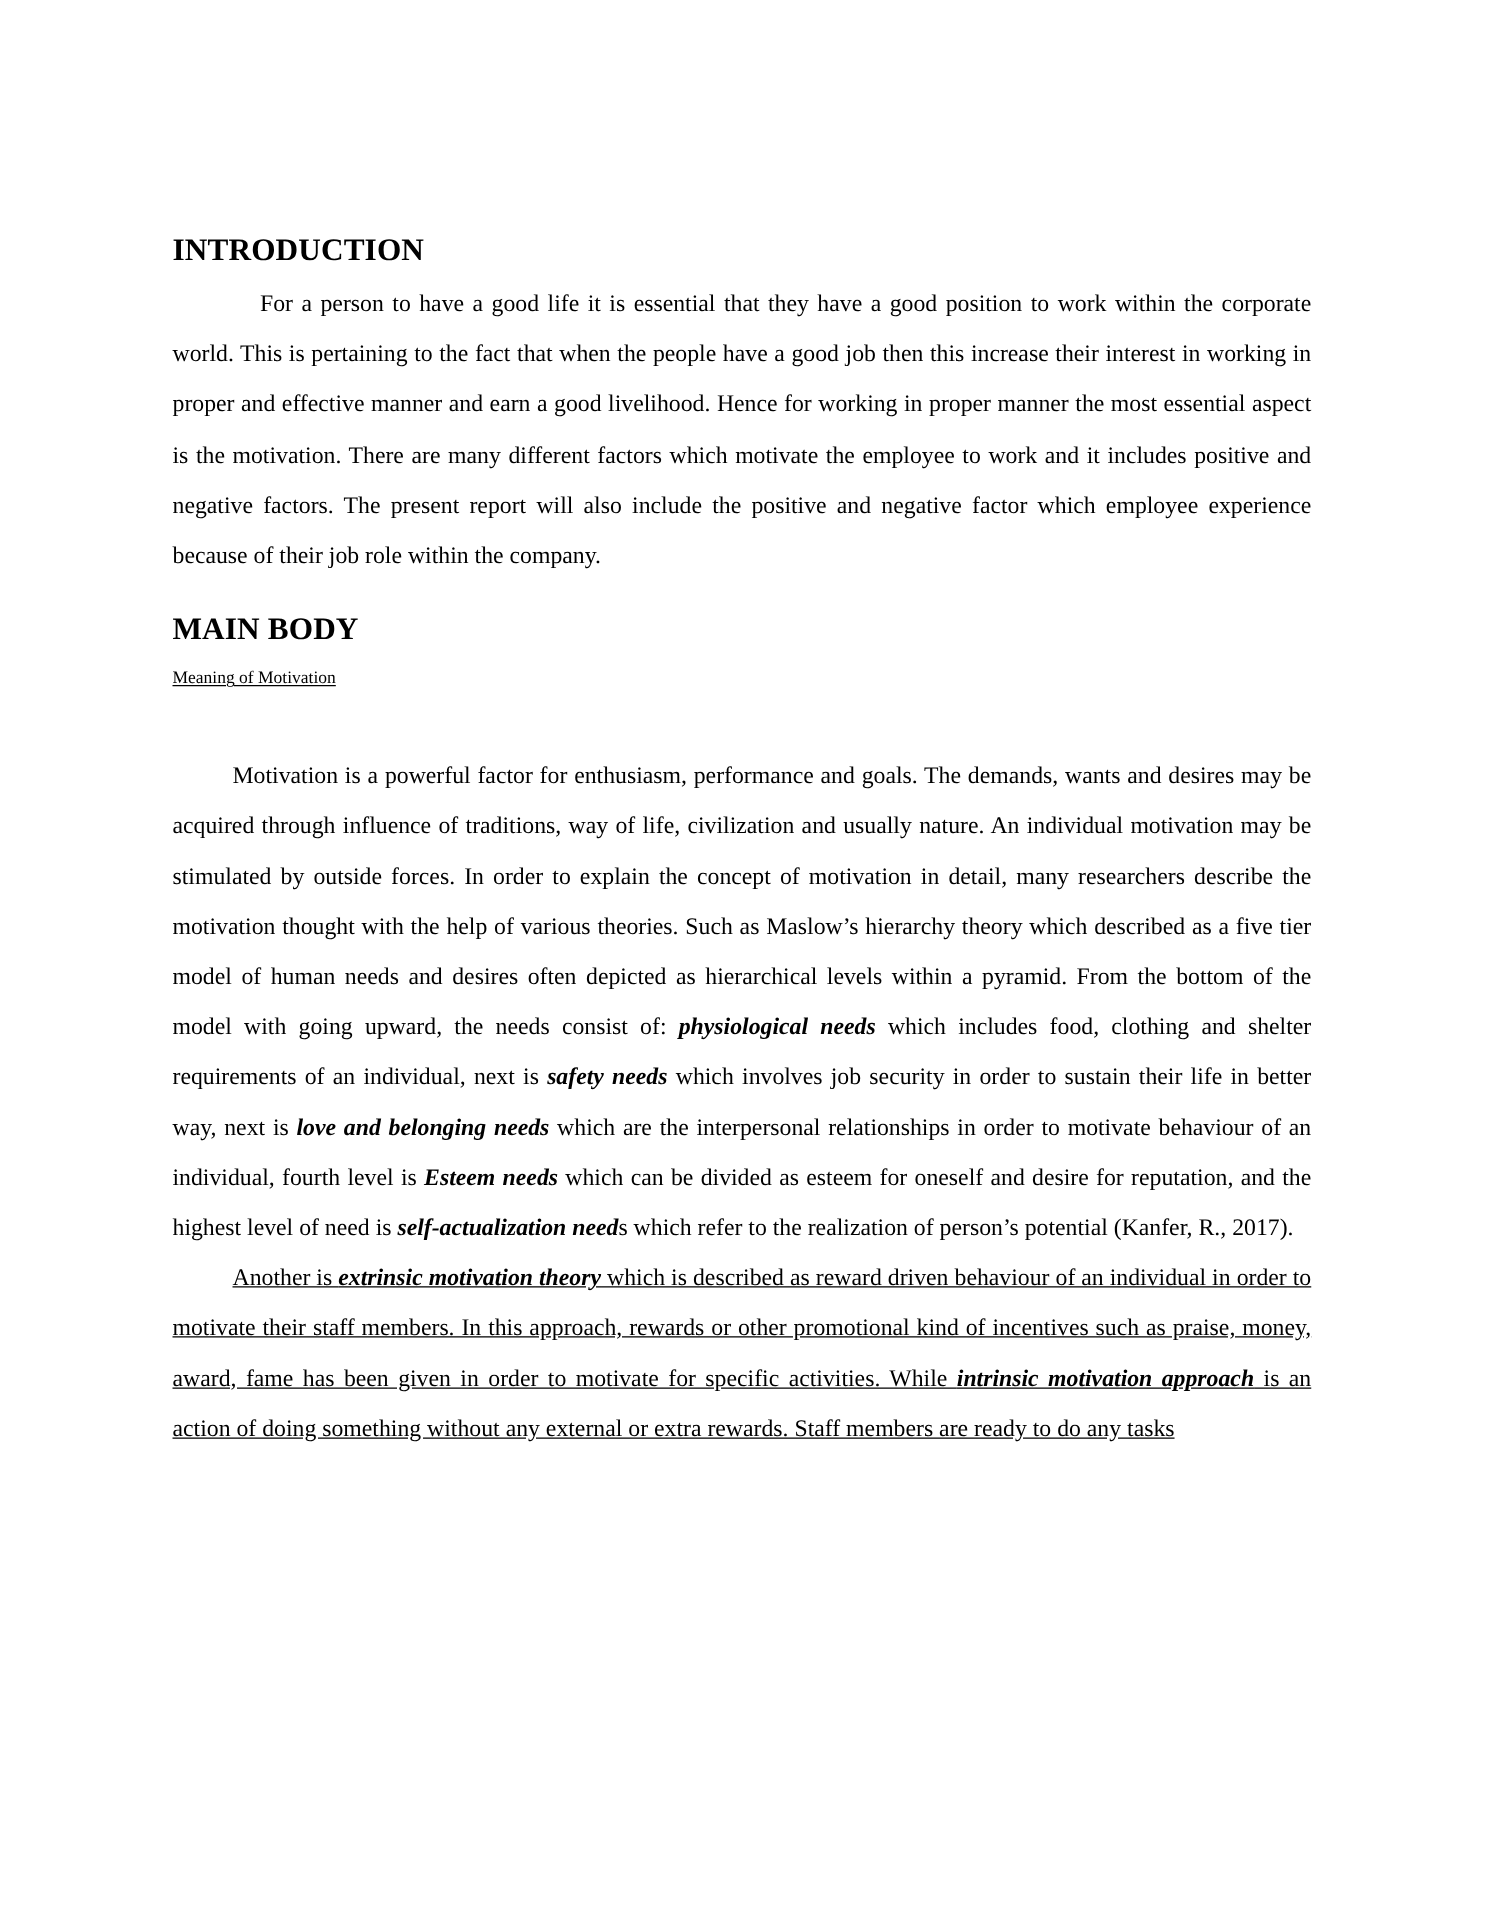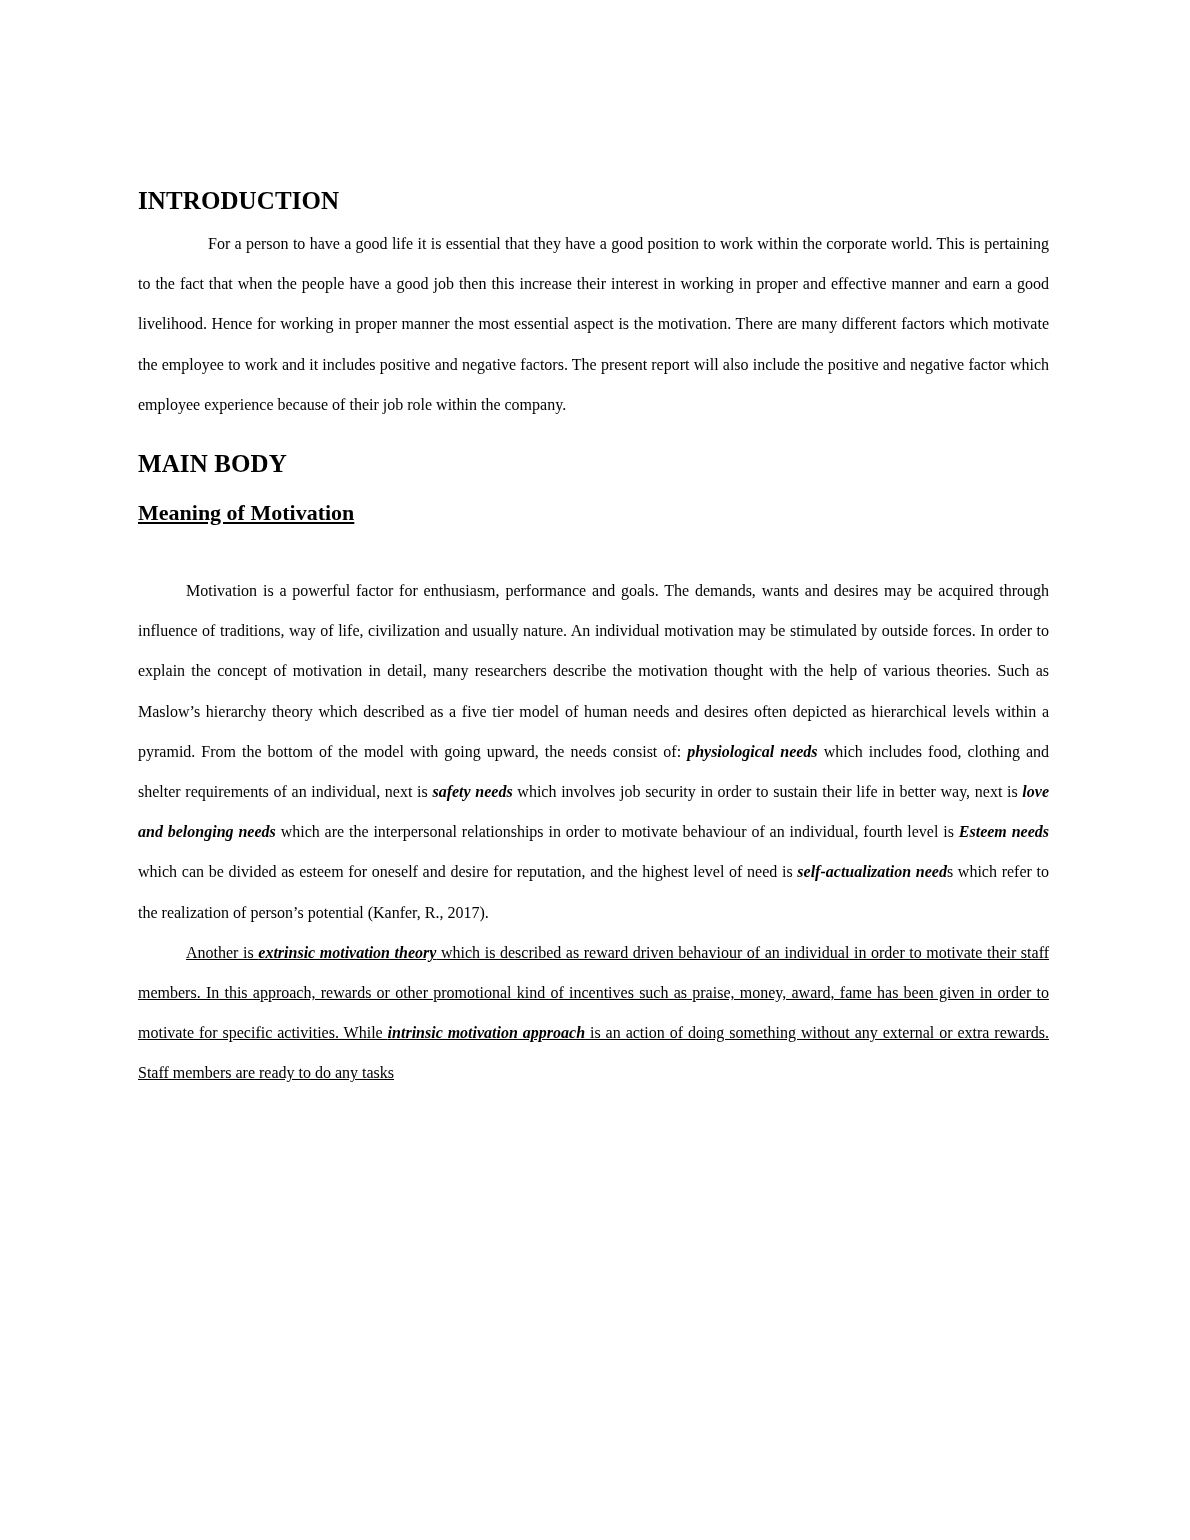--- a/index.html
+++ b/index.html
@@ -27,32 +27,32 @@
   }
   h1.section-heading {
     font-size: 25px;
     font-weight: bold;
     line-height: 30px;
     margin: 0 0 8px 0;
     letter-spacing: 0.1px;
   }
   h1.section-heading.second {
     margin-top: 24px;
-    margin-bottom: 20px;
+    margin-bottom: 10px;
   }
   h2.sub-heading {
-    font-size: 22px;
-    font-weight: bold;
+    font-size: 14px;
+    font-weight: normal;
     line-height: 28px;
     margin: 0 0 6px 0;
     text-decoration: underline;
     text-underline-offset: 2px;
   }
   p.para {
-    font-size: 16px;
+    font-size: 19px;
     line-height: 40.2px;
     margin: 0;
     text-align: justify;
     text-justify: inter-word;
     -webkit-hyphens: none;
     hyphens: none;
   }
   p.para.first-indent-lg {
     text-indent: 70px;
   }

